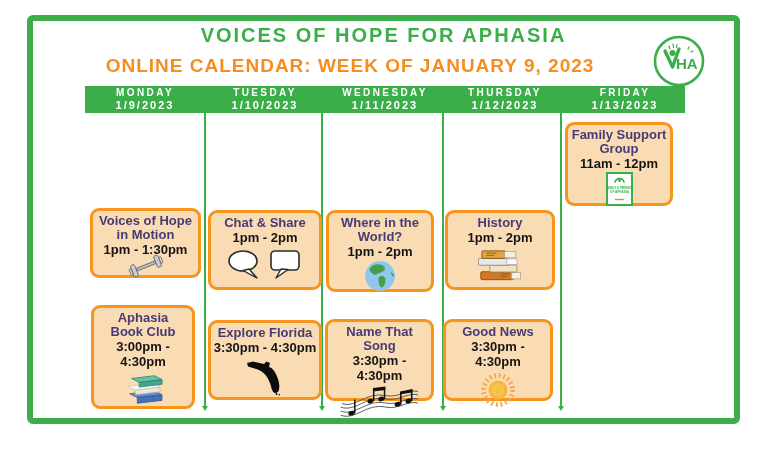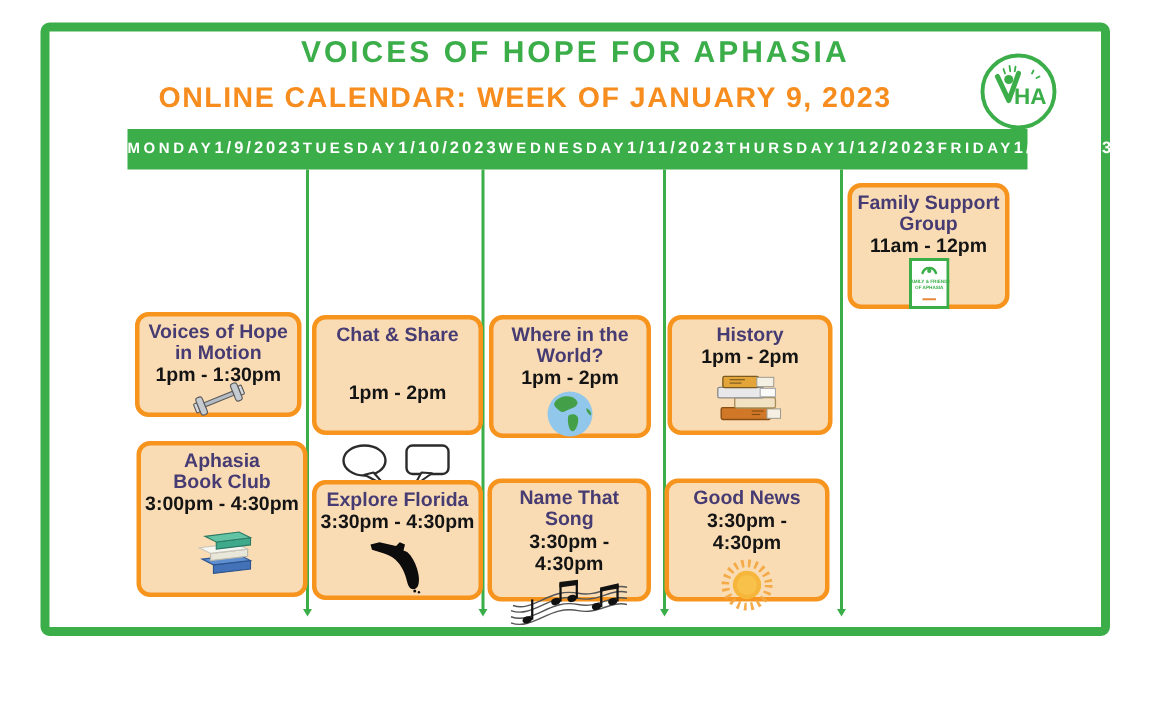--- a/index.html
+++ b/index.html
@@ -6,37 +6,37 @@
   .page{position:relative;width:768px;height:469px;background:#fff;overflow:hidden;}
   .frame{position:absolute;left:27px;top:15px;width:713px;height:409px;border:6px solid #3BAE4A;
          border-radius:6px;background:#fff;box-sizing:border-box;}
   .main-title{position:absolute;left:27px;top:24px;width:713px;text-align:center;
       font-size:20px;font-weight:bold;letter-spacing:2px;color:#3BAE4A;}
   .sub-title{position:absolute;left:27px;top:55px;width:646px;text-align:center;
       font-size:19px;font-weight:bold;letter-spacing:1px;color:#F68D1E;}
   .logo{position:absolute;left:652px;top:34px;width:54px;height:54px;}
   .daybar{position:absolute;left:85px;top:86px;width:600px;height:27px;background:#3BAE4A;
       display:flex;color:#fff;}
-  .daycell{flex:1;display:flex;flex-direction:row;align-items:center;justify-content:center;line-height:1.15;}
+  .daycell{flex:1;display:flex;flex-direction:column;align-items:center;justify-content:center;line-height:1.15;}
   .dayname{font-size:10px;font-weight:bold;letter-spacing:2.4px;}
   .daydate{font-size:11px;font-weight:bold;letter-spacing:2px;}
   .vline{position:absolute;top:113px;height:296px;width:2px;background:#3BAE4A;}
   .vline::after{content:"";position:absolute;bottom:-5px;left:-2px;width:0;height:0;
       border:3px solid transparent;border-top:5px solid #3BAE4A;}
   .card{position:absolute;background:#FADCB4;border:3px solid #F7941E;border-radius:9px;
       box-sizing:border-box;display:flex;flex-direction:column;align-items:center;
       padding:3px 2px;text-align:center;}
   .card-title{font-size:13px;font-weight:bold;color:#463B72;line-height:1.08;}
   .card-title.narrow{max-width:80px;}
   .card-time{font-size:13px;font-weight:bold;color:#141414;line-height:1.15;margin-top:1px;}
   .card-icon{display:flex;align-items:center;justify-content:center;flex:1;}
   .card-icon svg{display:block;}
   .c1{left:90px;top:208px;width:111px;height:70px;}
-  .c2{left:91px;top:294px;width:114px;height:104px;}
-  .c3{left:208px;top:210px;width:114px;height:80px;gap:24px;}
+  .c2{left:91px;top:305px;width:104px;height:104px;}
+  .c3{left:208px;top:210px;width:114px;height:80px;}
   .c4{left:208px;top:320px;width:114px;height:80px;}
   .c5{left:326px;top:210px;width:108px;height:82px;}
   .c6{left:325px;top:319px;width:109px;height:82px;}
   .c7{left:445px;top:210px;width:110px;height:80px;justify-content:space-between;}
   .c8{left:443px;top:319px;width:110px;height:82px;}
   .c9{left:565px;top:122px;width:108px;height:84px;}
   .rot{transform:rotate(-22deg);}
 </style>
 </head>
 <body>

